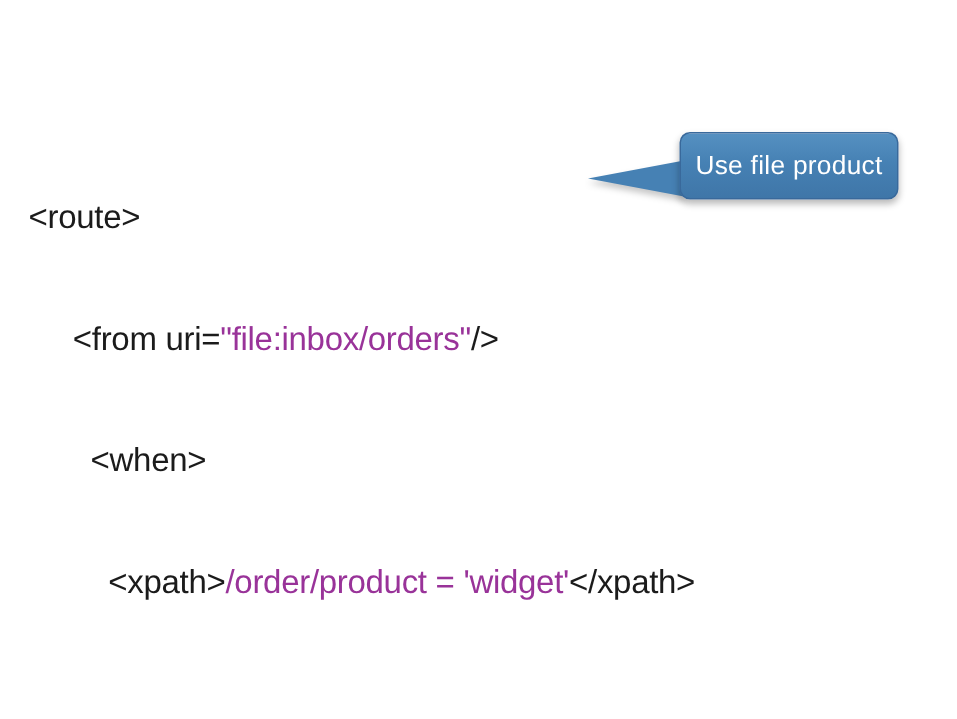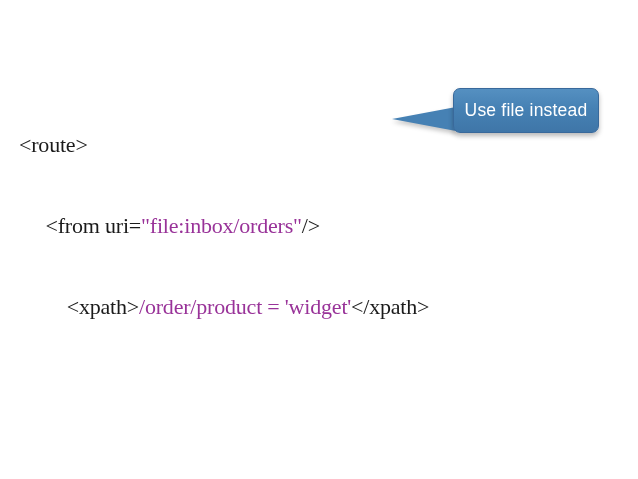--- a/index.html
+++ b/index.html
@@ -15,21 +15,21 @@
   .code-block {
     position: absolute;
     left: 19px; top: 77px;
     font-size: 22px;
     line-height: 27px;
     font-weight: 400;
     color: #1b1b1b;
     white-space: pre;
     letter-spacing: -0.2px;
   }
-  .code-line { height: 27px; font-family: Liberation Serif, serif; }
+  .code-line { height: 27px; }
   .str { color: #993399; }
 
   .callout-bubble {
     position: absolute;
     left: 453px; top: 88px;
     width: 146px; height: 45px;
     background: linear-gradient(180deg, #5590c1 0%, #4681b4 45%, #3f76a8 100%);
     border: 1px solid #39699b;
     border-radius: 7px;
     box-sizing: border-box;
@@ -48,31 +48,32 @@
   }
 </style>
 </head>
 <body>
 
 <div class="slide">
 
   <div class="code-block">
     <div class="code-line"><span>&lt;route&gt;</span><span class="str"></span><span></span></div>
     <div class="code-line"><span>     &lt;from uri=</span><span class="str">"file:inbox/orders"</span><span>/&gt;</span></div>
+    <div class="code-line"><span>       &lt;when&gt;</span><span class="str"></span><span></span></div>
     <div class="code-line"><span>         &lt;xpath&gt;</span><span class="str">/order/product = 'widget'</span><span>&lt;/xpath&gt;</span></div>
     
     
     
     
     
     
     
   </div>
 
   <svg class="callout-tail" width="66" height="30" viewBox="0 0 66 30">
     <polygon points="1,15 65,3 65,27" fill="#4681b4"></polygon>
   </svg>
 
   <div class="callout-bubble">
-    <span>Use file instead</span>
+    <span>Use file product</span>
   </div>
 
 </div>
 
 </body></html>

